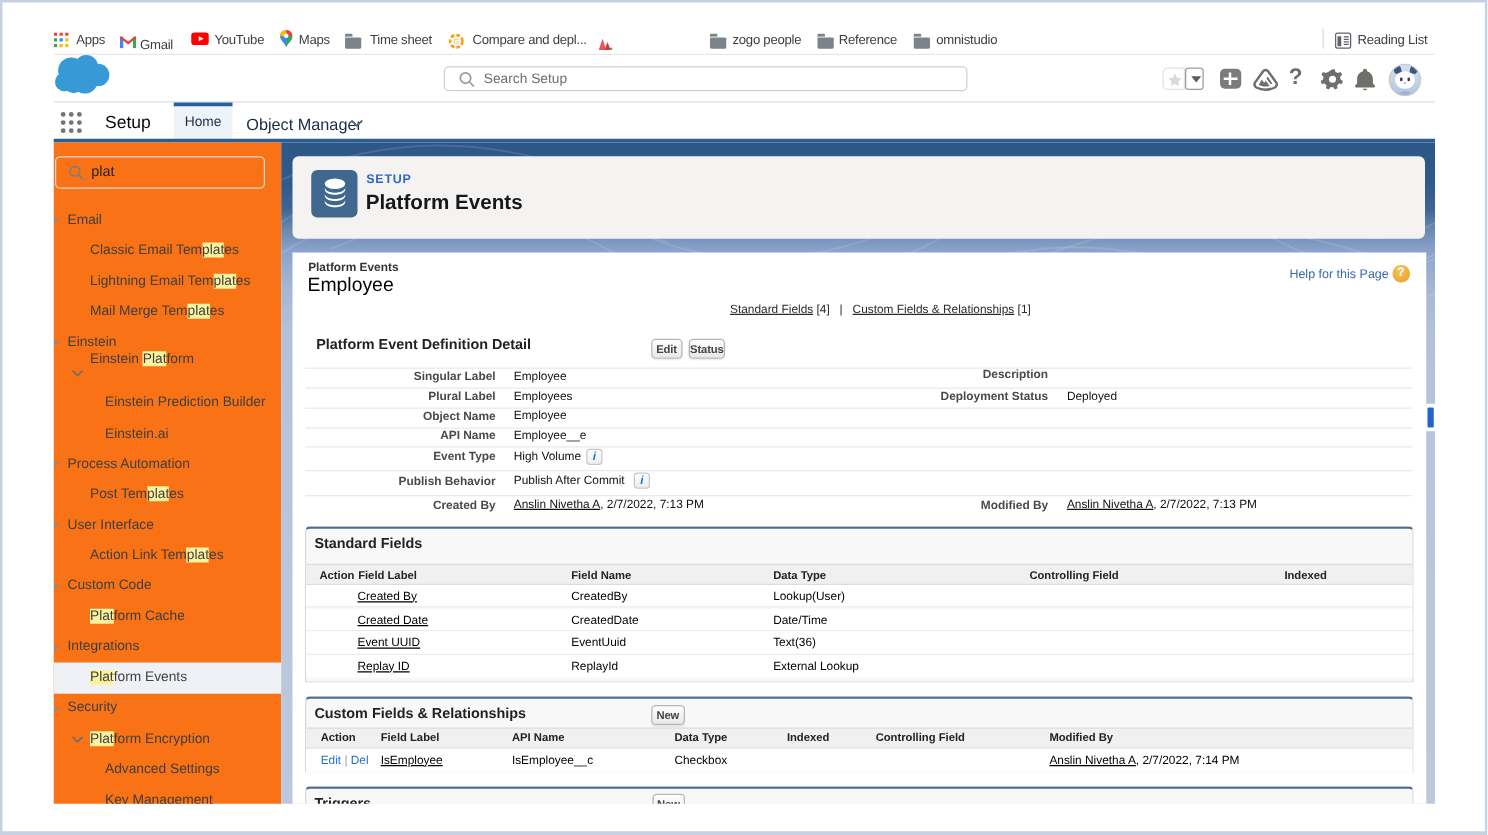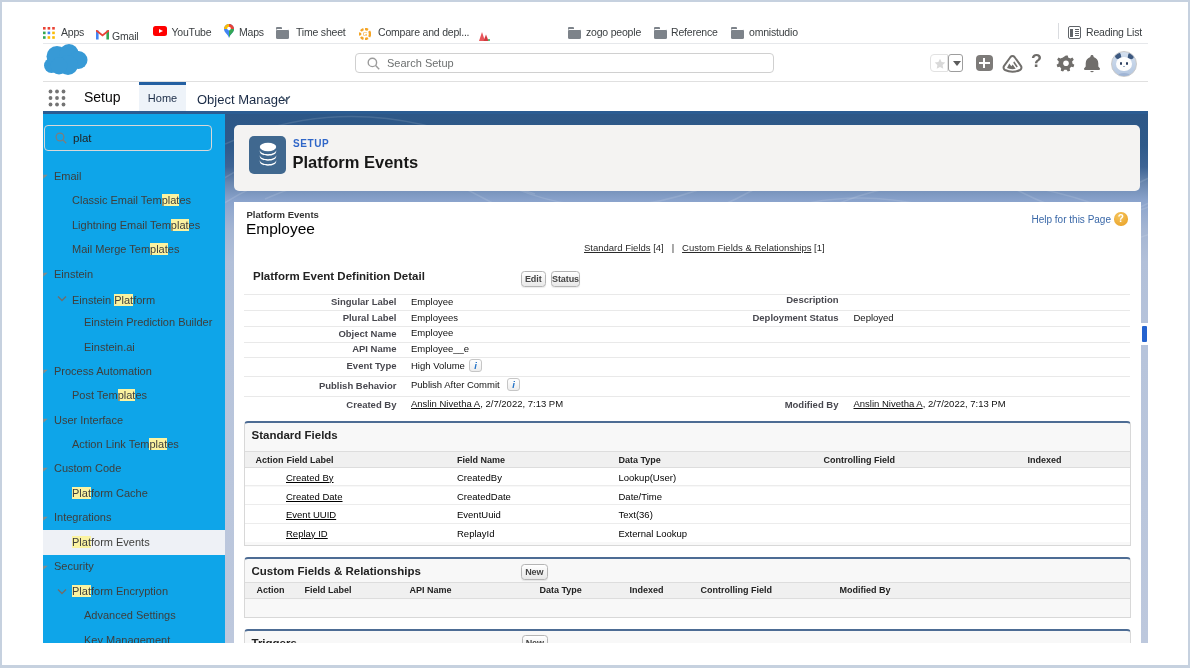--- a/index.html
+++ b/index.html
@@ -176,21 +176,21 @@
   <div class="abs" style="left:96px;top:-1px;width:47px;height:29px;background:#eef3f9;border-top:3px solid #2460a2;">
     <div style="text-align:center;font-size:11px;color:#1a2b46;margin-top:7px;">Home</div>
   </div>
   <div class="abs" style="left:154px;top:8.5px;font-size:13px;color:#1a2b46;">Object Manager</div>
   <svg class="abs" style="left:237px;top:12px;" width="11" height="7" viewBox="0 0 12 8">
     <path d="M1 1.5 L6 6.5 L11 1.5" fill="none" stroke="#546578" stroke-width="1.6"></path>
   </svg>
 </div>
 <div class="abs" style="left:43px;top:111px;width:1105px;height:2.5px;background:#2b5c92;"></div>
 
-<div class="abs" id="sidebar" style="left:43px;top:113.5px;width:182px;height:529.5px;background:#0ea5e9;font-size:11px;color:#3e3e3c;overflow:hidden;text-decoration:underline;">
+<div class="abs" id="sidebar" style="left:43px;top:113.5px;width:182px;height:529.5px;background:#f97316;font-size:11px;color:#3e3e3c;overflow:hidden;text-decoration:underline;">
   <div class="abs" style="left:1px;top:11px;width:168px;height:26px;border:1px solid #d8d8d8;border-radius:4px;">
     <svg class="abs" style="left:10px;top:6.5px;" width="12" height="12" viewBox="0 0 13 13">
       <circle cx="5.4" cy="5.4" r="4.2" fill="none" stroke="#7d7d7d" stroke-width="1.4"></circle>
       <line x1="8.6" y1="8.6" x2="12.2" y2="12.2" stroke="#7d7d7d" stroke-width="1.4"></line>
     </svg>
     <div class="abs" style="left:28px;top:6px;font-size:11.5px;color:#222;">plat</div>
   </div>
   <div class="abs" style="left:0;top:416.5px;width:182px;height:25px;background:#eef1f6;"></div>
 
   <div id="tree">
@@ -198,21 +198,21 @@
       <svg class="chev" style="left:-1px;top:59.5px;" width="7" height="7" viewBox="0 0 8 8">
         <path d="M1.5 2 L6.5 2 L1.5 6.5" fill="#8a8a86"></path>
       </svg>
       <div class="titem" style="left:29px;top:80.5px;">Classic Email Tem<span class="hl">plat</span>es</div>
       <div class="titem" style="left:29px;top:105px;">Lightning Email Tem<span class="hl">plat</span>es</div>
       <div class="titem" style="left:29px;top:129.5px;">Mail Merge Tem<span class="hl">plat</span>es</div>
       <div class="titem" style="left:11px;top:154px;">Einstein</div>
       <svg class="chev" style="left:-1px;top:157.5px;" width="7" height="7" viewBox="0 0 8 8">
         <path d="M1.5 2 L6.5 2 L1.5 6.5" fill="#8a8a86"></path>
       </svg>
-      <div class="titem" style="left:29px;top:180px;">Einstein <span class="hl">Plat</span>form</div>
+      <div class="titem" style="left:29px;top:167px;">Einstein <span class="hl">Plat</span>form</div>
       <svg class="chev" style="left:14px;top:182.5px;" width="10" height="6" viewBox="0 0 10 6">
         <path d="M1 0.5 L5 4.5 L9 0.5" fill="none" stroke="#706e6b" stroke-width="1.4"></path>
       </svg>
       <div class="titem" style="left:41px;top:202.5px;">Einstein Prediction Builder</div>
       <div class="titem" style="left:41px;top:227px;">Einstein.ai</div>
       <div class="titem" style="left:11px;top:251px;">Process Automation</div>
       <svg class="chev" style="left:-1px;top:254.5px;" width="7" height="7" viewBox="0 0 8 8">
         <path d="M1.5 2 L6.5 2 L1.5 6.5" fill="#8a8a86"></path>
       </svg>
       <div class="titem" style="left:29px;top:275.5px;">Post Tem<span class="hl">plat</span>es</div>
@@ -357,20 +357,27 @@
     <div class="sechead">Custom Fields &amp; Relationships</div>
     <div class="btn" style="left:276.5px;top:4.5px;width:26.5px;">New</div>
     <div class="colrow" style="top:22.5px;height:17px;">
       <div class="colh" style="left:12px;">Action</div>
       <div class="colh" style="left:60px;">Field Label</div>
       <div class="colh" style="left:165px;">API Name</div>
       <div class="colh" style="left:295px;">Data Type</div>
       <div class="colh" style="left:385px;">Indexed</div>
       <div class="colh" style="left:456px;">Controlling Field</div>
       <div class="colh" style="left:595px;">Modified By</div>
+    </div>
+    <div class="trow" style="top:39.5px;height:19.5px;border-bottom:none;">
+      <div class="abs" style="left:12px;top:4px;"><span style="color:#2574c8;">Edit</span> <span style="color:#9a9a9a;">|</span> <span style="color:#2574c8;">Del</span></div>
+      <div class="abs" style="left:60px;top:4px;"><u>IsEmployee</u></div>
+      <div class="abs" style="left:165px;top:4px;">IsEmployee__c</div>
+      <div class="abs" style="left:295px;top:4px;">Checkbox</div>
+      <div class="abs" style="left:595px;top:4px;"><u>Anslin Nivetha A</u>, 2/7/2022, 7:14 PM</div>
     </div>
   </div>
 
   <div class="secbox" style="top:427px;height:16px;">
     <div class="sechead">Triggers</div>
     <div class="btn" style="left:277px;top:4.5px;width:26.5px;">New</div>
   </div>
 </div>
 <style>
 .btn { position:absolute; height:16px; border:1px solid #b5b5b5; border-radius:3.5px;

